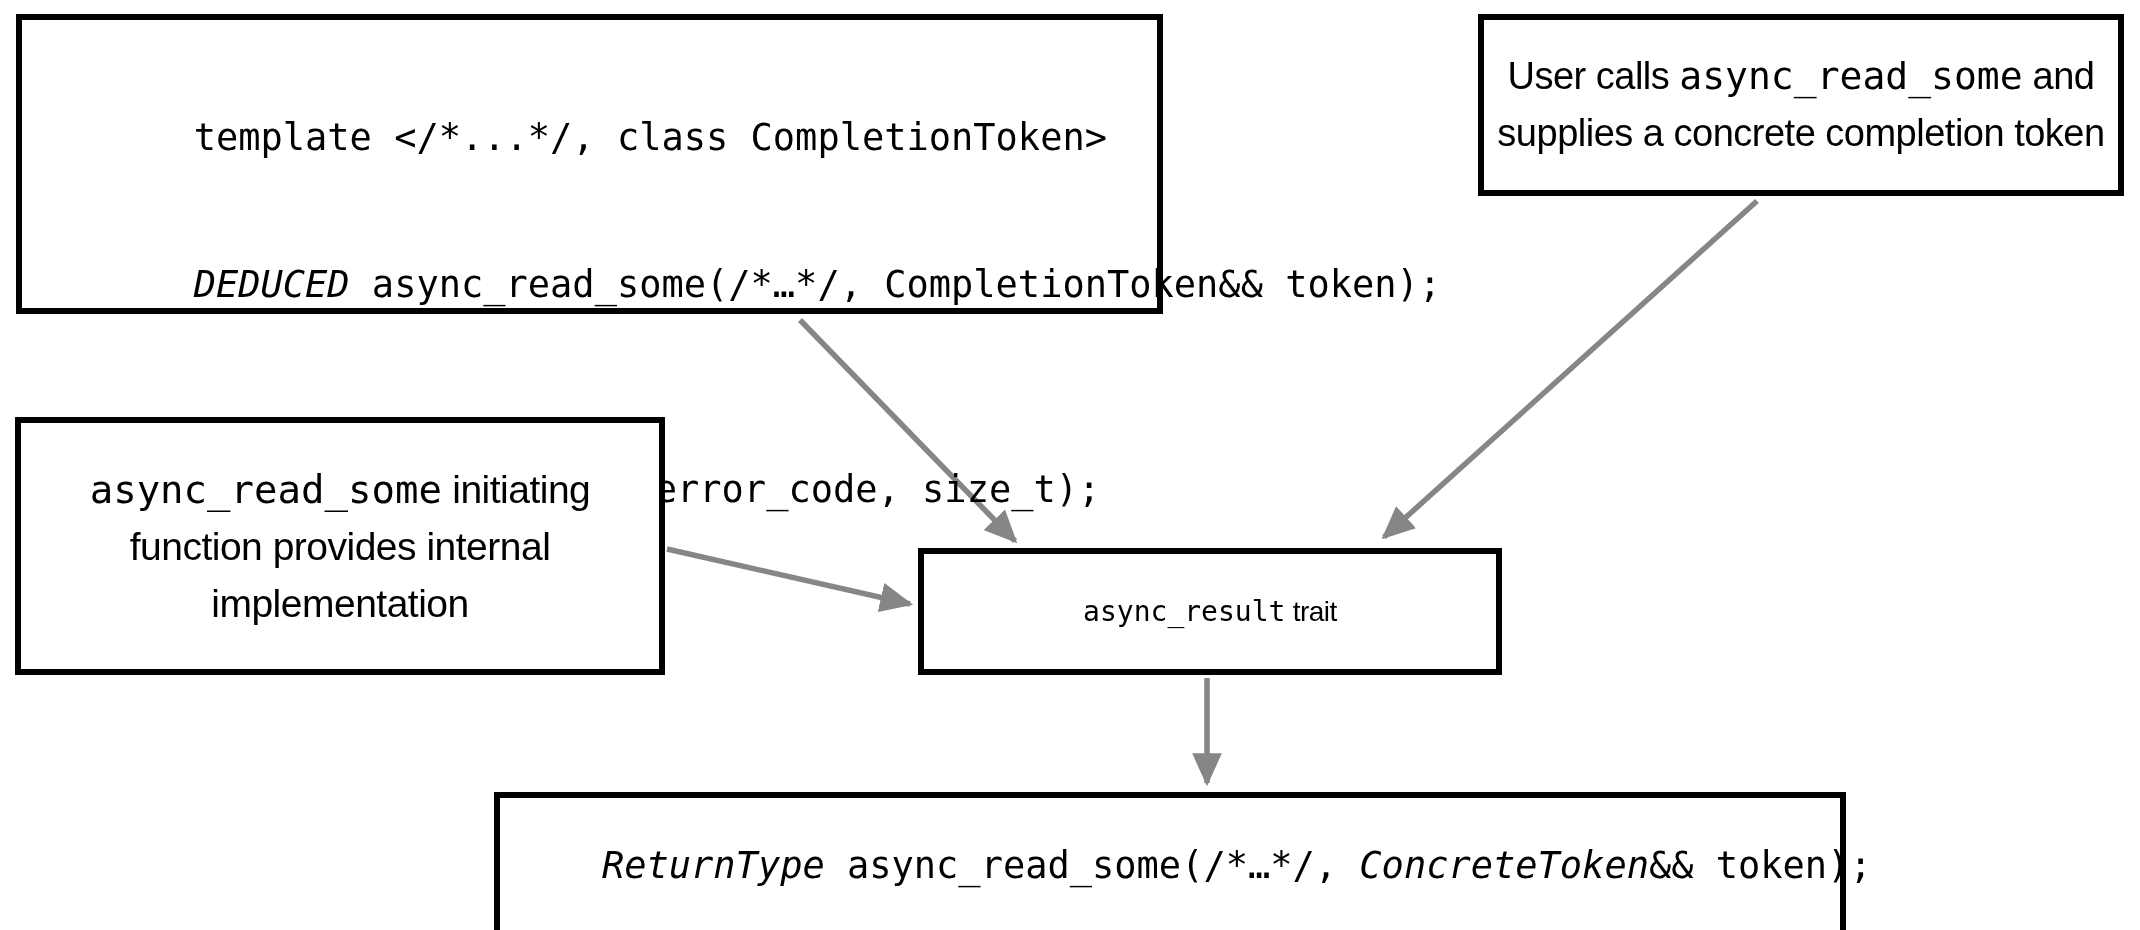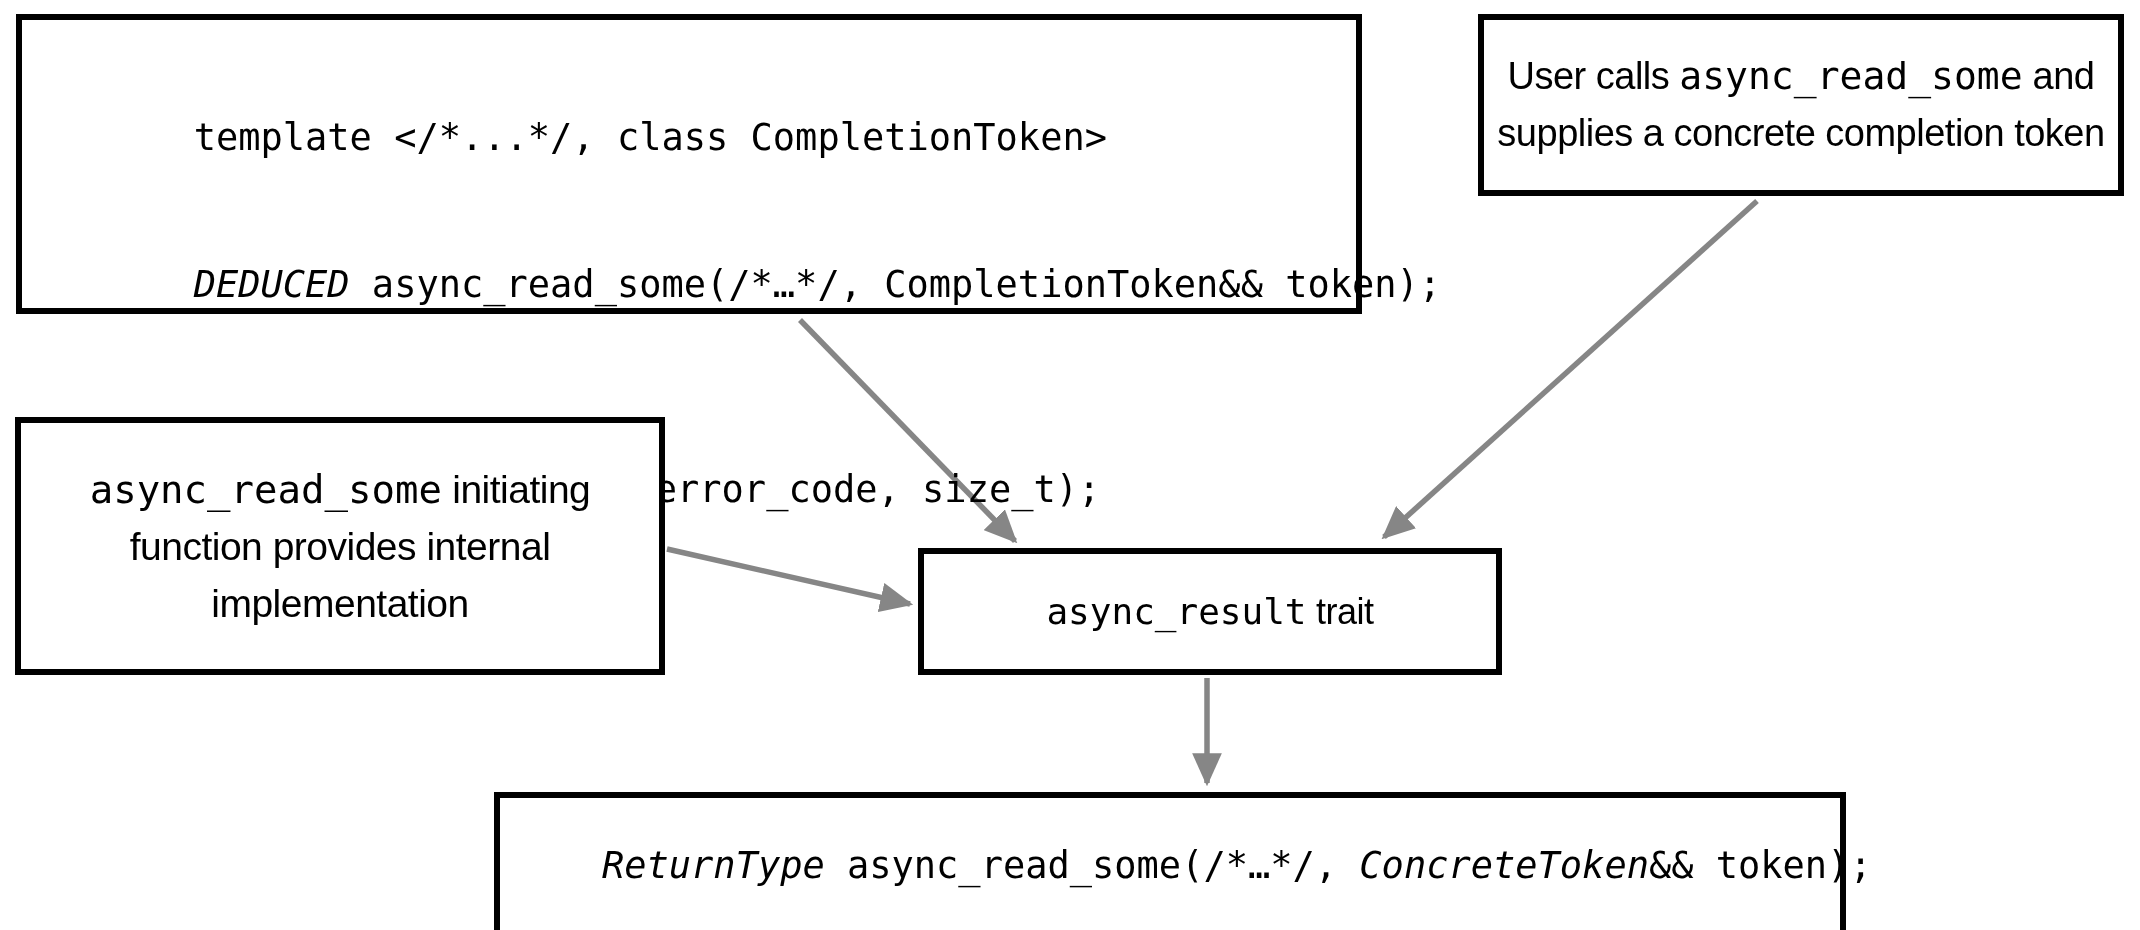--- a/index.html
+++ b/index.html
@@ -41,21 +41,21 @@
     font-style: italic;
     margin-top: 12px;
   }
   .sans {
     font-family: "Liberation Sans", sans-serif;
     letter-spacing: -0.5px;
   }
   
   #box-signature {
     left: 16px; top: 14px;
-    width: 1346px; height: 300px;
+    width: 1147px; height: 300px;
     padding: 44px 16px 0 38px;
   }
   #box-signature .code-line {
     font-family: "DejaVu Sans Mono", monospace;
     font-size: 37px;
     line-height: 49px;
     white-space: pre;
   }
   #box-signature .spacer {
     height: 57px;
@@ -95,21 +95,21 @@
     font-size: 39px;
     line-height: 57px;
   }
   
   #box-trait {
     left: 918px; top: 548px;
     width: 584px; height: 127px;
     display: flex;
     align-items: center;
     justify-content: center;
-    font-size: 36px;
+    font-size: 28px;
   }
   
   #box-concrete {
     left: 494px; top: 792px;
     width: 1352px; height: 146px;
     display: flex;
     align-items: center;
     justify-content: center;
     font-family: "DejaVu Sans Mono", monospace;
     font-size: 37px;

